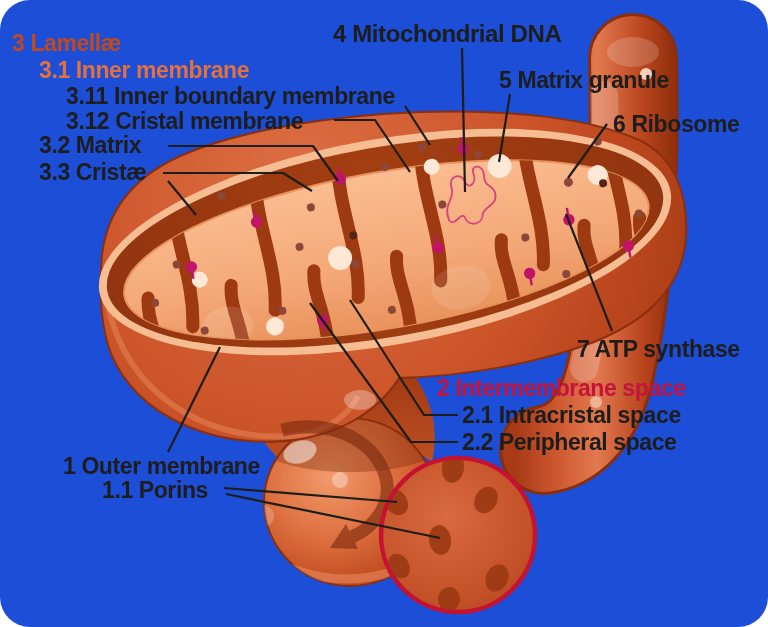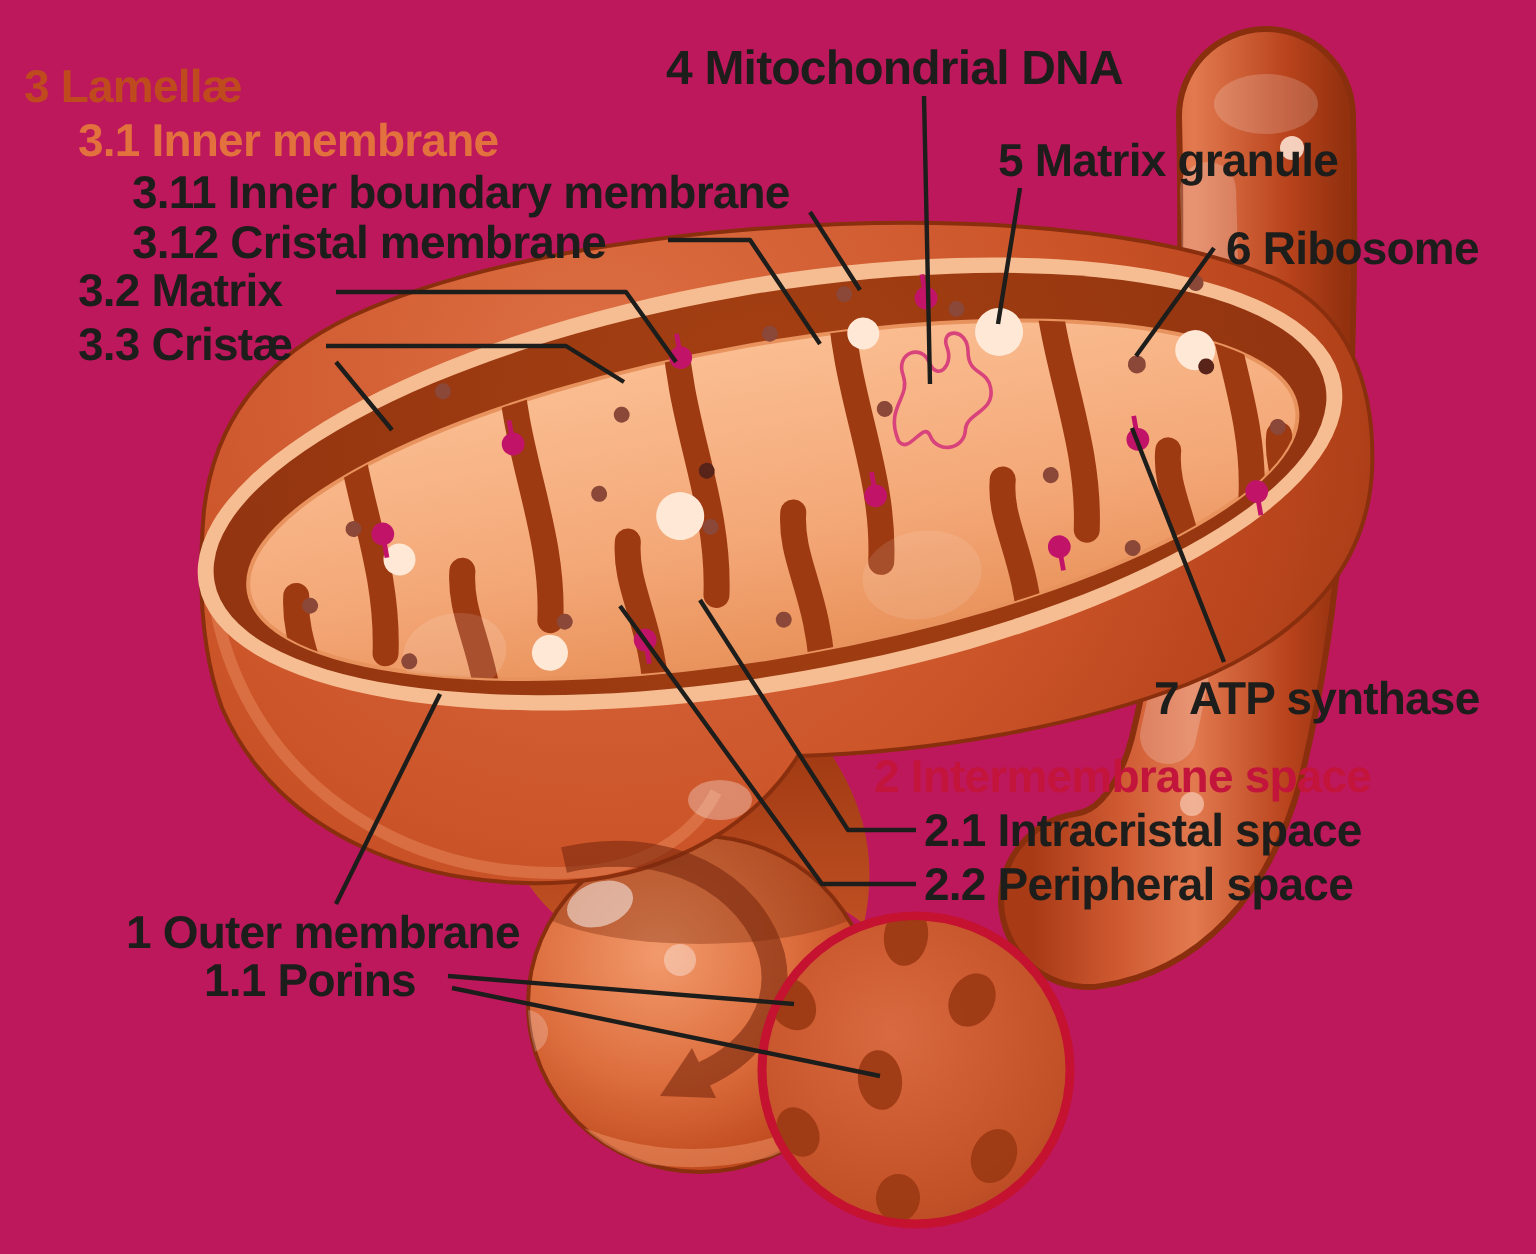--- a/index.html
+++ b/index.html
@@ -1,16 +1,16 @@
 <!DOCTYPE html>
 <html><head>
 <meta charset="utf-8">
 <style>
   html,body{margin:0;padding:0;background:#ffffff;}
-  .stage{position:relative;width:768px;height:627px;background:#be185d;overflow:hidden;}
+  .stage{position:relative;width:768px;height:627px;background:#1d4ed8;overflow:hidden;border-radius:30px;}
   svg{display:block;}
   .lbl{font-family:"Liberation Sans",sans-serif;font-weight:700;letter-spacing:-0.4px;}
 </style>
 </head>
 <body>
 
 <div class="stage">
 <svg width="768" height="627" viewBox="0 0 768 627">
   <defs>
     <linearGradient id="gradTube" x1="516" y1="0" x2="672" y2="0" gradientUnits="userSpaceOnUse">

